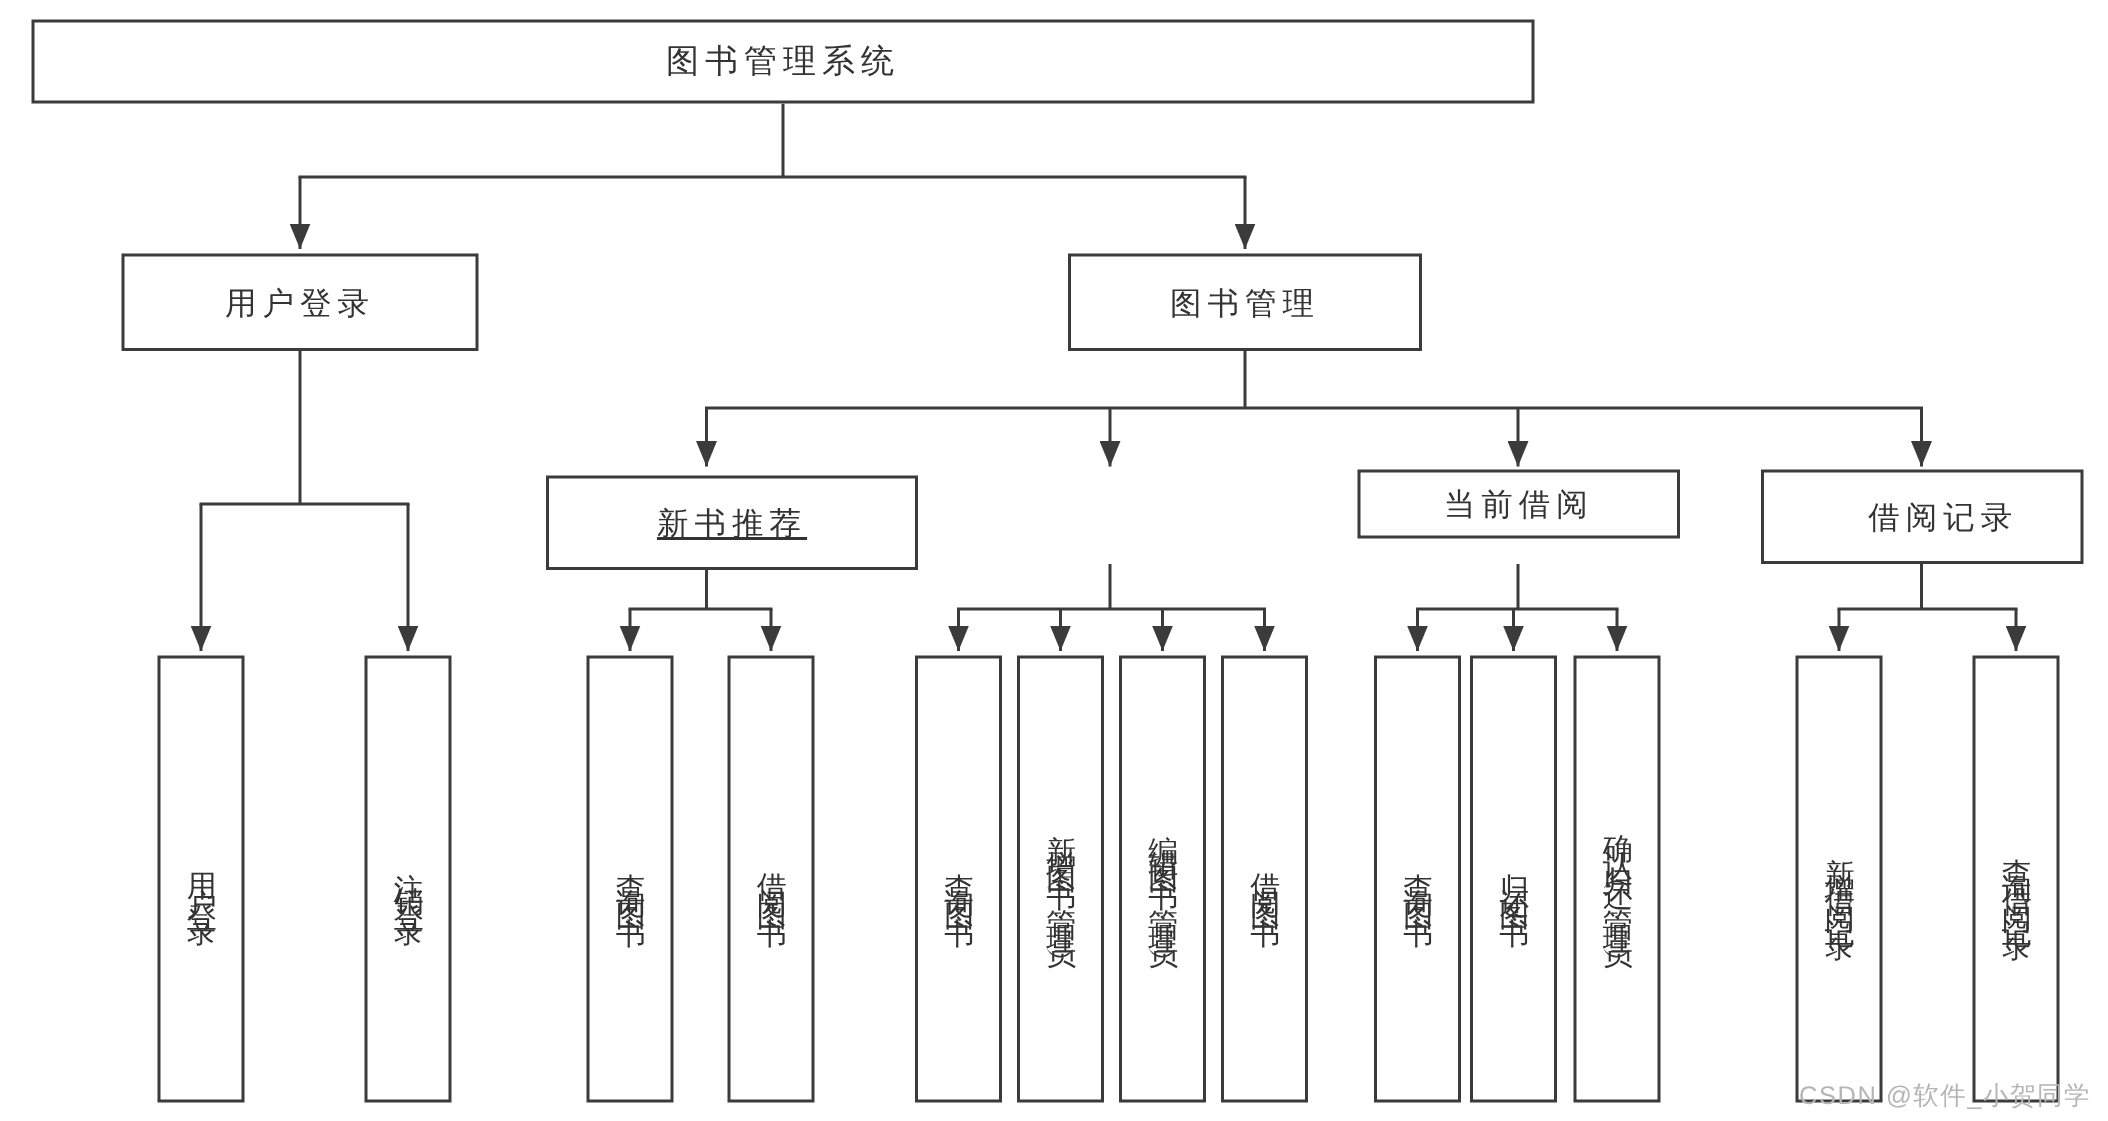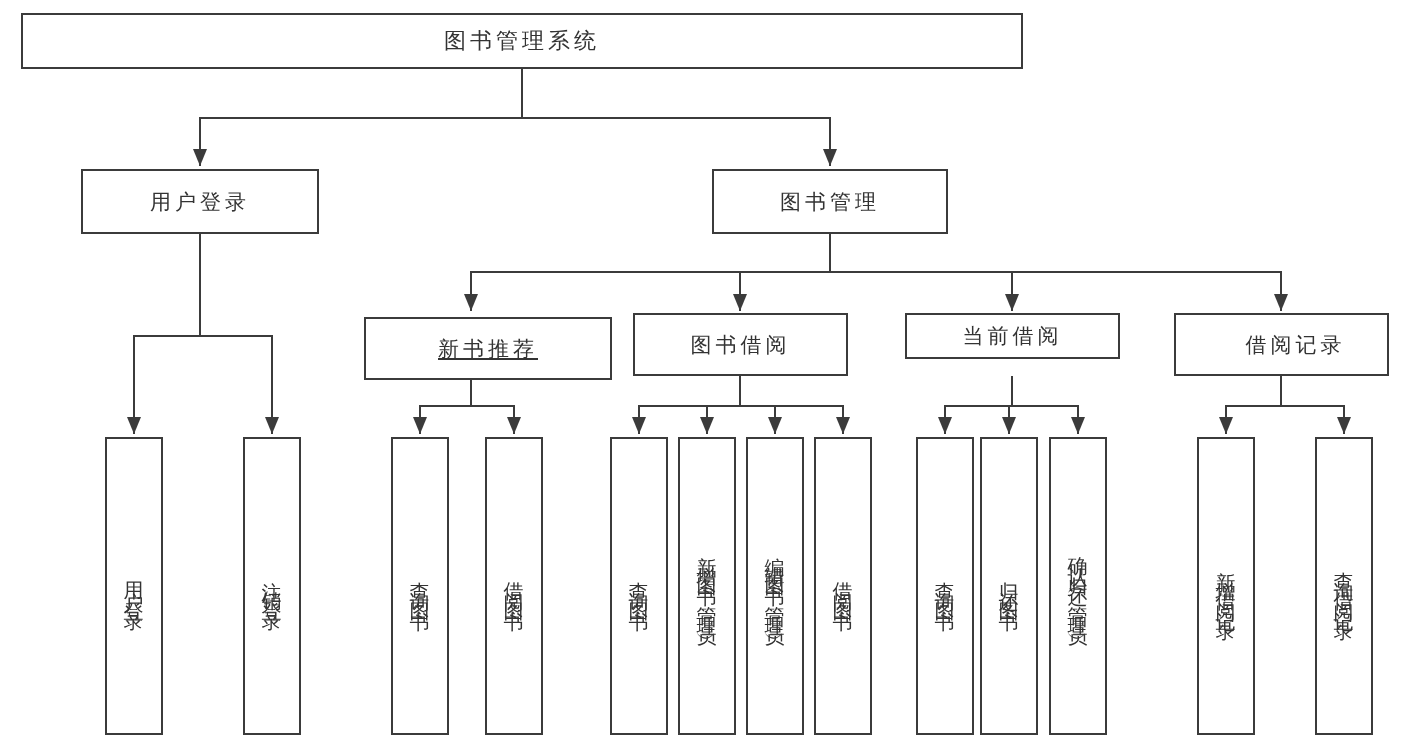--- a/index.html
+++ b/index.html
@@ -109,21 +109,20 @@
     <line x1="1226" y1="406" x2="1226" y2="434" marker-end="url(#arrow)"></line>
     <line x1="1344" y1="406" x2="1344" y2="434" marker-end="url(#arrow)"></line>
   </svg>
 
   <div class="box root-box" style="left:21px; top:13px; width:1002px; height:56px;">图书管理系统</div>
 
   <div class="box" style="left:81px; top:169px; width:238px; height:65px;">用户登录</div>
   <div class="box" style="left:712px; top:169px; width:236px; height:65px;text-align:right;">图书管理</div>
 
   <div class="box" style="left:364px; top:317px; width:248px; height:63px;text-decoration:underline;">新书推荐</div>
-  <div class="box" style="left:633px; top:313px; width:215px; height:63px;">图书借阅</div>
   <div class="box" style="left:905px; top:313px; width:215px; height:46px;">当前借阅</div>
   <div class="box" style="left:1174px; top:313px; width:215px; height:63px;padding-left:28px;">借阅记录</div>
 
   <div class="leaf" style="left:105px; top:437px; width:58px; height:298px;">用户登录</div>
   <div class="leaf" style="left:243px; top:437px; width:58px; height:298px;">注销登录</div>
 
   <div class="leaf" style="left:391px; top:437px; width:58px; height:298px;">查询图书</div>
   <div class="leaf" style="left:485px; top:437px; width:58px; height:298px;">借阅图书</div>
 
   <div class="leaf" style="left:610px; top:437px; width:58px; height:298px;">查询图书</div>
@@ -131,13 +130,14 @@
   <div class="leaf" style="left:746px; top:437px; width:58px; height:298px;">编辑图书（管理员）</div>
   <div class="leaf" style="left:814px; top:437px; width:58px; height:298px;">借阅图书</div>
 
   <div class="leaf" style="left:916px; top:437px; width:58px; height:298px;">查询图书</div>
   <div class="leaf" style="left:980px; top:437px; width:58px; height:298px;">归还图书</div>
   <div class="leaf" style="left:1049px; top:437px; width:58px; height:298px;">确认归还（管理员）</div>
 
   <div class="leaf" style="left:1197px; top:437px; width:58px; height:298px;">新增借阅记录</div>
   <div class="leaf" style="left:1315px; top:437px; width:58px; height:298px;">查询借阅记录</div>
 
+  <div class="watermark">CSDN @软件_小贺同学</div>
 </div>
 
 </body></html>

